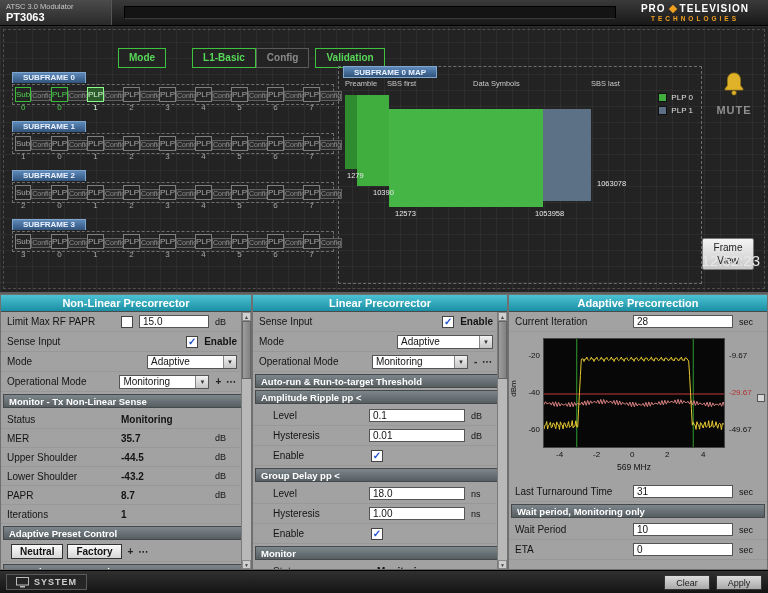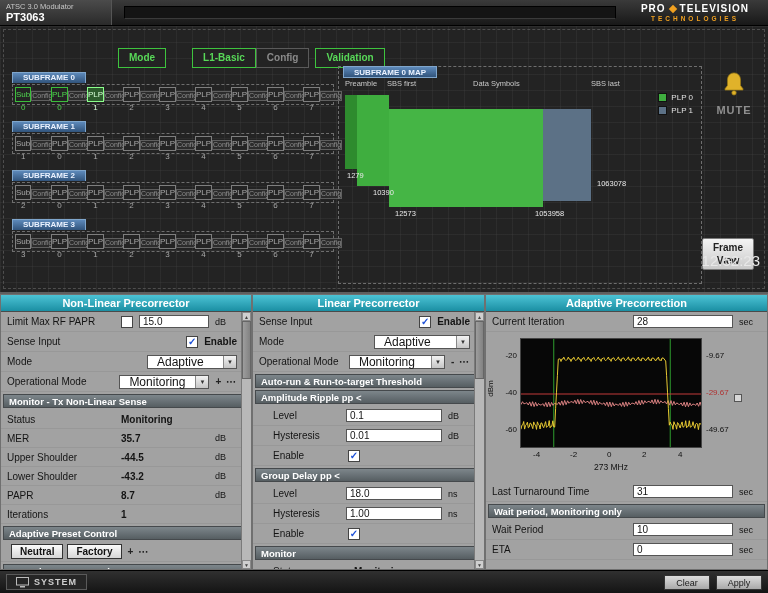--- a/index.html
+++ b/index.html
@@ -51,44 +51,44 @@
   .mv0 { left:8px;  top:104px; } .mv1 { left:34px; top:121px; } .mv2 { left:56px; top:142px; }
   .mv3 { left:196px; top:142px; } .mv4 { left:258px; top:112px; }
   .legend { position:absolute; right:8px; top:26px; }
   .legrow { display:flex; align-items:center; gap:4px; margin-bottom:4px; }
   .legsw { width:9px; height:9px; border:1px solid #111; }
   .leglab { font-size:8px; color:#e0e0e0; }
 
   .bellwrap { position:absolute; left:712px; top:44px; width:44px; text-align:center; }
   .mute { font-size:11px; font-weight:bold; color:#8f8f8f; letter-spacing:1px; margin-top:2px; }
   .frameview { position:absolute; left:702px; top:212px; width:52px; height:32px; background:linear-gradient(#f4f4f4,#c9c9c9);
-    border:1px solid #7a7a7a; border-radius:2px; font-size:10px; font-weight:bold; color:#222; text-align:center; padding-top:2px; line-height:13px; }
+    border:1px solid #7a7a7a; border-radius:2px; font-size:10px; font-weight:normal; color:#222; text-align:center; padding-top:2px; line-height:13px; }
   .clock { position:absolute; right:8px; top:226px; font-size:15px; color:#e8e8e8; }
 
   
   .panels { height:278px; flex:none; display:flex; background:#d946ef; border-top:2px solid #5f5f5f; }
   .panel { position:relative; border:1px solid #707070; background:#a2a2a2; overflow:hidden; }
-  .panel1 { width:252px; } .panel2 { width:233px; } .panel3 { flex:1; }
+  .panel1 { width:252px; } .panel2 { width:256px; } .panel3 { flex:1; }
   .phead { height:17px; background:linear-gradient(#4cc3d5,#1b8fa3); border-bottom:1px solid #4a4a4a; color:#fff; font-weight:bold; font-size:11px; text-align:center; line-height:16px; }
   .prow { display:flex; align-items:center; height:20px; padding:0 6px; font-size:10px; color:#141414; border-bottom:1px solid rgba(0,0,0,.06); }
   .panel1 .prow, .panel2 .prow { padding-right:14px; }
   .prow.short { height:19px; }
   .plabel { flex:1; }
   .indent { padding-left:14px; }
   .pfield { width:86px; height:13px; background:#fff; border:1px solid #555; font-size:10px; line-height:12px; padding:0 3px; overflow:hidden; }
   .pfield.w70 { width:70px; } .pfield.w96 { width:96px; } .pfield.w100 { width:100px; }
   .pvalue { width:88px; font-weight:bold; font-size:10px; }
   .punit { width:22px; margin-left:6px; font-size:9px; }
   .psection { height:14px; line-height:13px; margin:2px 2px; padding:0 5px; background:linear-gradient(#7d868b,#565e62); border:1px solid #45494c; color:#fff; font-size:9.5px; font-weight:bold; }
   .cb { width:12px; height:12px; background:#fff; border:1px solid #444; display:inline-flex; align-items:center; justify-content:center;
        font-size:10px; font-weight:bold; color:#1b4fd8; margin-right:6px; flex:none; }
   .cbtext { font-weight:bold; }
   .dd { width:90px; height:14px; background:#fff; border:1px solid #555; display:flex; align-items:center; flex:none; }
   .dd.dd2 { width:96px; }
-  .dlab { flex:1; font-size:12px; padding-left:9px; overflow:hidden; white-space:nowrap; }
+  .dlab { flex:1; font-size:10px; padding-left:3px; overflow:hidden; white-space:nowrap; }
   .darr { width:13px; height:100%; background:linear-gradient(#f2f2f2,#c6c6c6); border-left:1px solid #888; font-size:6px; color:#333; display:flex; align-items:center; justify-content:center; }
   .expander { margin-left:6px; font-size:10px; font-weight:bold; color:#222; letter-spacing:1px; white-space:nowrap; }
   .pbtn { height:15px; line-height:14px; padding:0 8px; background:linear-gradient(#fbfbfb,#d6d6d6); border:1px solid #333; font-size:10px; font-weight:bold; color:#111; margin-left:4px; }
 
   .vscroll { position:absolute; right:0; top:17px; bottom:0; width:10px; background:#b8b8b8; border-left:1px solid #7a7a7a; }
   .varrow { height:9px; background:#cfcfcf; border:1px solid #8a8a8a; font-size:5px; text-align:center; line-height:8px; color:#444; }
   .varrow.vdown { position:absolute; bottom:0; left:0; right:0; }
   .vthumb { position:absolute; top:9px; left:0; right:0; height:58px; background:linear-gradient(90deg,#9d9d9d,#828282); border:1px solid #666; }
 
   
@@ -534,21 +534,21 @@
           </svg>
         <span class="ytick r yr0">-9.67</span>
         <span class="ytick r yr1">-29.67</span>
         <span class="ytick r yr2">-49.67</span>
         <span class="marker-icon"></span>
         <span class="xtick xt0">-4</span>
         <span class="xtick xt1">-2</span>
         <span class="xtick xt2">0</span>
         <span class="xtick xt3">2</span>
         <span class="xtick xt4">4</span>
-        <span class="spec-xlab">273 MHz</span>
+        <span class="spec-xlab">569 MHz</span>
       </div>
 
       <div class="prow">
         <span class="plabel">Last Turnaround Time</span>
         <span class="pfield w100">31</span>
         <span class="punit">sec</span>
       </div>
 
       <div class="psection">Wait period, Monitoring only</div>
 

